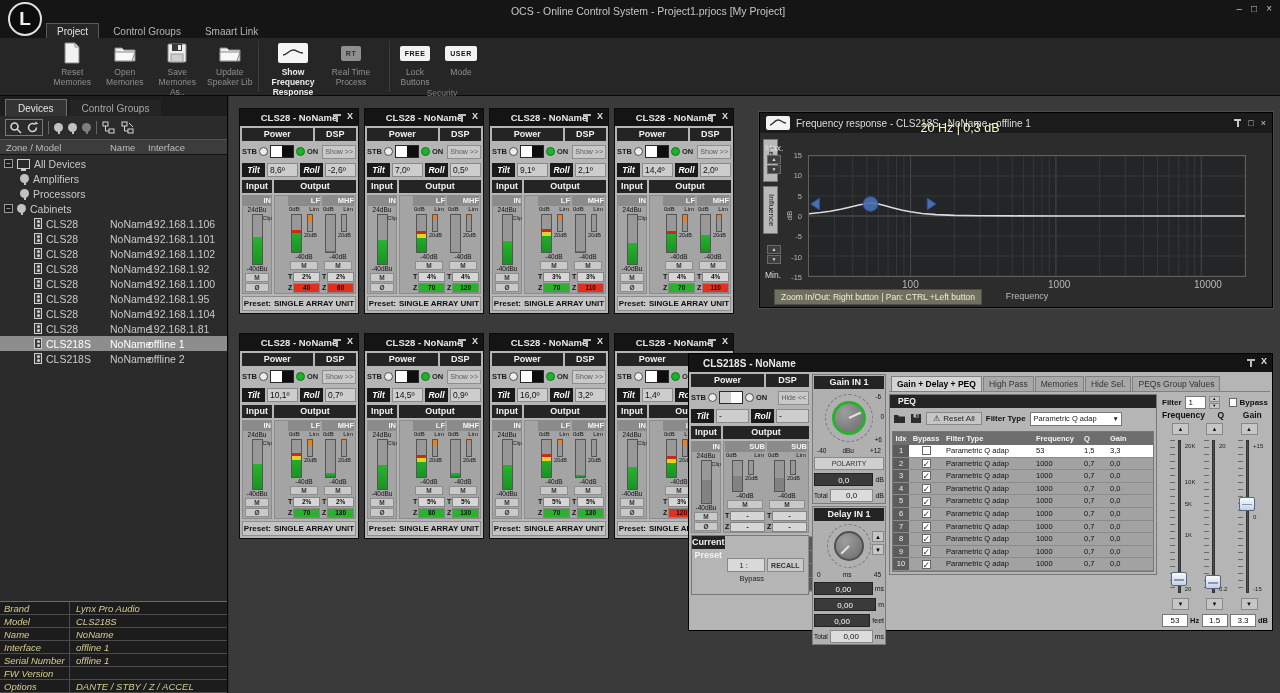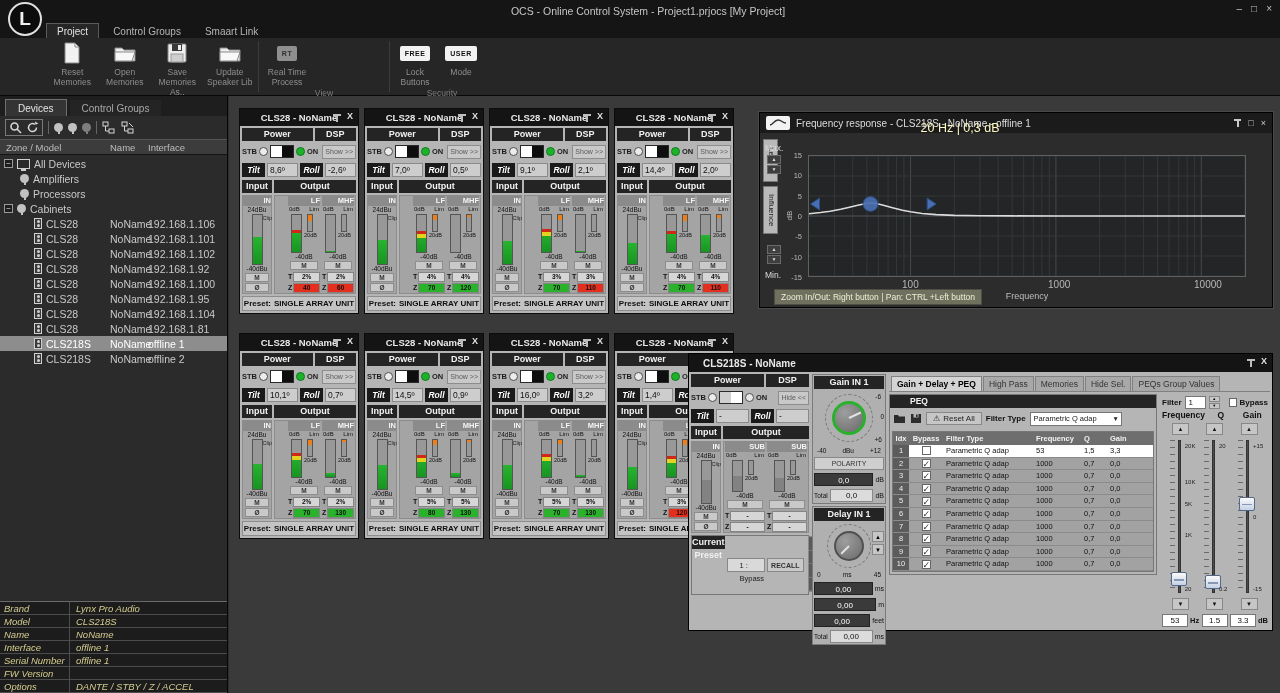--- a/index.html
+++ b/index.html
@@ -175,21 +175,21 @@
   .light-field{flex:1;background:#dcdcdc;color:#111;text-align:center;font-size:8px;height:13px;line-height:12px;border:1px solid #888}
   .tot-lbl{font-size:6.5px}
   .knob-updown{position:absolute;right:0;top:8px;display:flex;flex-direction:column;gap:2px}
   .knob-updown button{width:12px;height:11px;font-size:6px;background:#c6c6c6;border:1px solid #888;line-height:8px}
   .bw-right{flex:1;display:flex;flex-direction:column;min-width:0}
   .tabs-row{display:flex;height:17px;flex:0 0 17px;gap:1px;padding-left:2px;align-items:flex-end}
   .btab{font-size:8.5px;padding:2px 5px;background:#a8a8a8;border:1px solid #808080;border-bottom:none;color:#333;white-space:nowrap}
   .btab.active{background:#d4d4d4;font-weight:bold;color:#000}
   .right-body{flex:1;display:flex;gap:3px;border-top:1px solid #808080;padding-top:2px;min-height:0}
   .peq-box{width:268px;flex:0 0 268px;display:flex;flex-direction:column;border:1px solid #777;align-self:flex-start}
-  .peq-hdr{background:#242424;color:#f2f2f2;font-size:8.5px;font-weight:bold;height:13px;line-height:13px;padding-left:20px}
+  .peq-hdr{background:#242424;color:#f2f2f2;font-size:8.5px;font-weight:bold;height:13px;line-height:13px;padding-left:8px}
   .peq-toolbar{height:21px;display:flex;align-items:center;gap:4px;padding:0 3px;background:#b5b5b5}
   .reset-btn{display:flex;gap:3px;font-size:8px;background:#c6c6c6;border:1px solid #888;padding:1px 6px;align-items:center;color:#222}
   .ft-lbl{font-size:8px;font-weight:bold;color:#111}
   .ft-select{flex:0 0 92px;background:#fff;border:1px solid #777;font-size:7.5px;height:14px;line-height:12px;padding:0 3px;display:flex;justify-content:space-between;color:#222}
   .peq-table{margin:2px;border:1px solid #777;background:#9d9d9d;font-size:7.5px}
   .pt-hdr{display:flex;background:#6e6e6e;color:#f2f2f2;font-weight:bold;height:13px;line-height:13px}
   .pt-row{display:flex;height:12.6px;background:#a2a2a2;border-bottom:1px solid #8b8b8b;color:#111;line-height:12px}
   .pt-row.selected{background:#fff}
   .cIdx{width:16px;flex:0 0 16px;text-align:center}
   .pt-row .cIdx{background:#5c5c5c;color:#eee}
@@ -283,20 +283,30 @@
               </svg>
           </span>
           <span class="lbl">Update Speaker Lib</span>
         </div>
       </div>
       <div class="rgroup-lbl">File</div>
     </div>
     <div class="rsep"></div>
     <div class="rgroup" style="width:126px">
       <div class="rbtns">
+        <div class="rbtn enabled" style="width:64px">
+          <span class="ricon">
+            <span class="curve-chip">
+                <svg class="lineico" width="24" height="14" viewBox="0 0 24 14">
+                  <path d="M2 9 C6 9 8 4 12 4 C16 4 17 7 22 7" fill="none" stroke="#333" stroke-width="1.5"></path>
+                </svg>
+              </span>
+          </span>
+          <span class="lbl">Show Frequency Response</span>
+        </div>
         <div class="rbtn" style="width:52px">
           <span class="ricon">
               <span class="badge gray">RT</span>
             </span>
           <span class="lbl">Real Time Process</span>
         </div>
       </div>
       <div class="rgroup-lbl">View</div>
     </div>
     <div class="rsep"></div>

